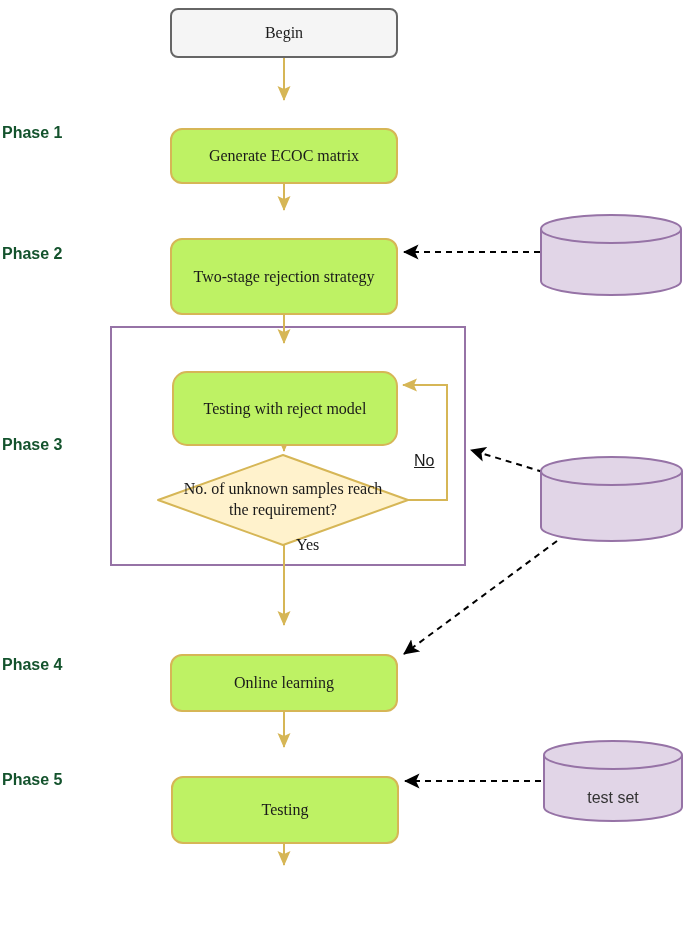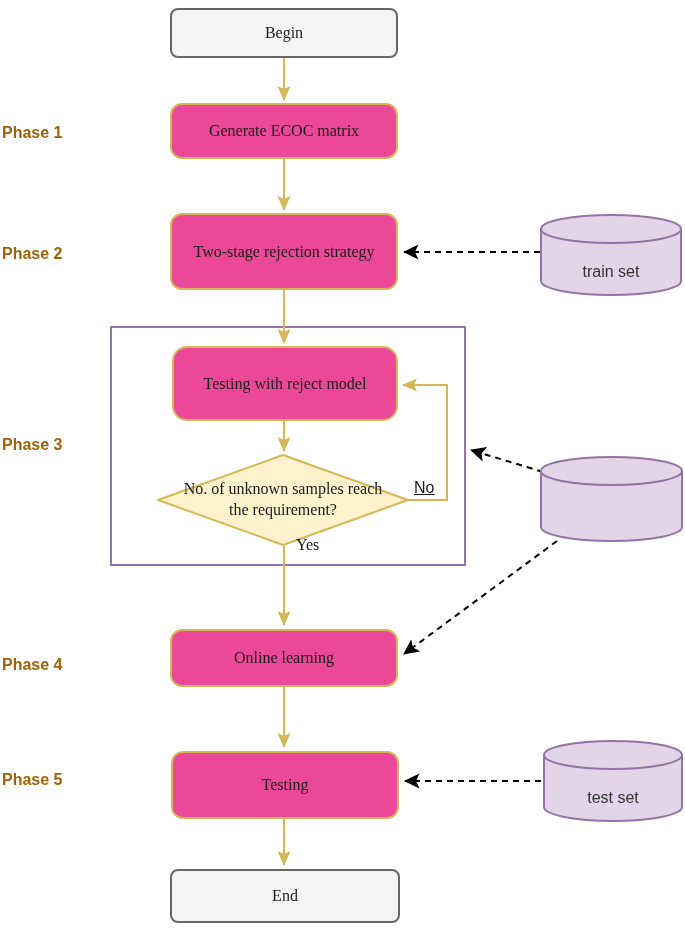--- a/index.html
+++ b/index.html
@@ -6,35 +6,35 @@
   .canvas{
     position:relative;width:685px;height:929px;background:#ffffff;
     font-family:"Liberation Sans",sans-serif;overflow:hidden;
   }
   .layer{position:absolute;left:0;top:0;width:685px;height:929px;}
   svg.edges{z-index:2;pointer-events:none;}
 
   .phase-label{
     position:absolute;left:2px;z-index:3;
     font-family:"Liberation Sans",sans-serif;
-    font-weight:bold;font-size:16px;color:#a16207;
+    font-weight:bold;font-size:16px;color:#14532d;
   }
 
   .node{
     position:absolute;z-index:3;box-sizing:border-box;
     display:flex;align-items:center;justify-content:center;
     text-align:center;
     font-family:"Liberation Serif","DejaVu Serif",serif;
     font-size:16px;color:#1a1a1a;
   }
   .terminal{
     background:#f5f5f5;border:2px solid #666666;border-radius:8px;text-align:center;
   }
   .process{
-    background:#ec4899;border:2px solid #d6b656;border-radius:12px;
+    background:#bef264;border:2px solid #d6b656;border-radius:12px;margin-top:25px;
   }
   .group-container{
     position:absolute;z-index:1;box-sizing:border-box;
     border:2px solid #9673a6;background:transparent;
   }
   .diamond-text{
     position:absolute;z-index:3;text-align:center;
     font-family:"Liberation Serif","DejaVu Serif",serif;
     font-size:16px;line-height:21px;color:#1a1a1a;
   }
@@ -95,35 +95,33 @@
   <div class="node terminal" style="left:170px;top:8px;width:228px;height:50px;">Begin</div>
 
   <div class="node process" style="left:170px;top:103px;width:228px;height:56px;">Generate ECOC matrix</div>
 
   <div class="node process" style="left:170px;top:213px;width:228px;height:77px;">Two-stage rejection strategy</div>
 
   <div class="node process" style="left:172px;top:346px;width:226px;height:75px;border-radius:15px;">Testing with reject model</div>
 
   <div class="diamond-text" style="left:183px;top:478px;width:200px;">No. of unknown samples reach the requirement?</div>
 
-  <div class="edge-label sans" style="left:414px;top:479px;text-decoration:underline;">No</div>
+  <div class="edge-label sans" style="left:414px;top:452px;text-decoration:underline;">No</div>
   <div class="edge-label serif" style="left:296px;top:536px;text-align:center;">Yes</div>
 
   <div class="node process" style="left:170px;top:629px;width:228px;height:58px;">Online learning</div>
 
   <div class="node process" style="left:171px;top:751px;width:228px;height:68px;">Testing</div>
 
-  <div class="node terminal" style="left:170px;top:869px;width:230px;height:54px;">End</div>
 
   <div class="cylinder" style="left:540px;top:214px;width:142px;height:82px;">
     <svg width="142" height="82" viewBox="0 0 142 82">
       <path d="M1,15 A70,14 0 0 1 141,15 L141,67 A70,14 0 0 1 1,67 Z" fill="#e1d5e7" stroke="#9673a6" stroke-width="2"></path>
       <path d="M1,15 A70,14 0 0 0 141,15" fill="none" stroke="#9673a6" stroke-width="2"></path>
     </svg>
-    <div class="cyl-label">train set</div>
   </div>
 
   <div class="cylinder" style="left:540px;top:456px;width:143px;height:86px;">
     <svg width="143" height="86" viewBox="0 0 143 86">
       <path d="M1,15 A70.5,14 0 0 1 142,15 L142,71 A70.5,14 0 0 1 1,71 Z" fill="#e1d5e7" stroke="#9673a6" stroke-width="2"></path>
       <path d="M1,15 A70.5,14 0 0 0 142,15" fill="none" stroke="#9673a6" stroke-width="2"></path>
     </svg>
   </div>
 
   <div class="cylinder" style="left:543px;top:740px;width:140px;height:82px;">

